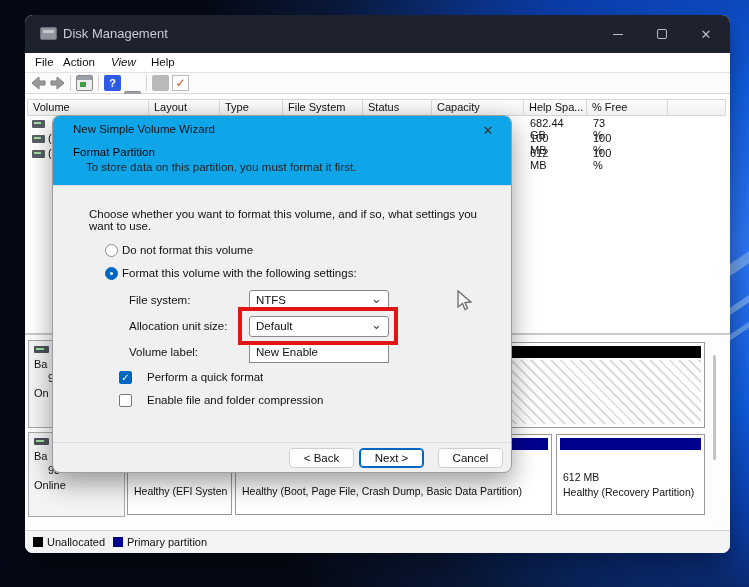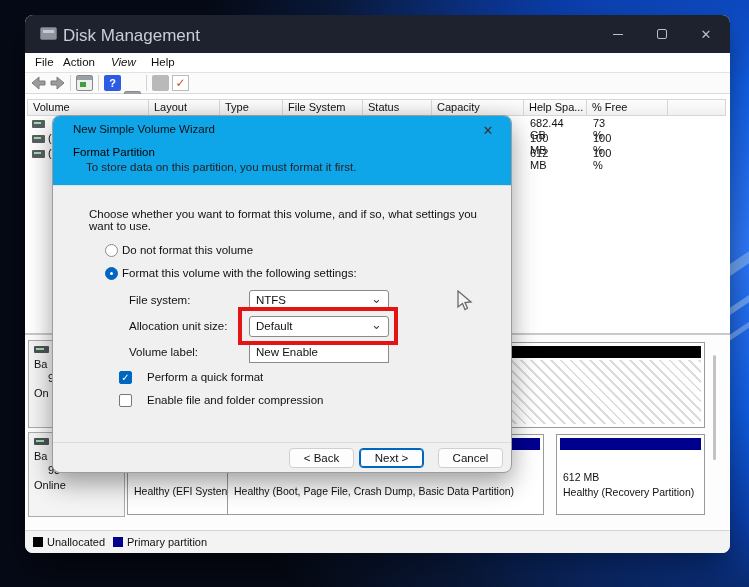--- a/index.html
+++ b/index.html
@@ -13,21 +13,21 @@
   .streak { position:absolute; height:10px; border-radius:6px;
     background:linear-gradient(90deg, rgba(150,195,255,0), rgba(160,205,255,.65), rgba(150,195,255,0));
     transform:rotate(-34deg); }
 
   
   .window { position:absolute; left:25px; top:15px; width:705px; height:538px;
     background:#ffffff; border-radius:8px; box-shadow:0 14px 34px rgba(0,0,0,.5);
     overflow:hidden; }
   .titlebar { position:absolute; left:0; top:0; width:705px; height:38px;
     background:#1d222e; color:#c9cdd6; }
-  .titlebar .app-title { position:absolute; left:38px; top:11px; font-size:17px; }
+  .titlebar .app-title { position:absolute; left:38px; top:11px; font-size:13px; }
   .app-icon { position:absolute; left:15px; top:12px; width:17px; height:13px;
     background:#8f939b; border-radius:2px; border:1px solid #6d717a; }
   .app-icon::after { content:""; position:absolute; left:2px; top:2px; width:11px; height:3px; background:#c4c8cf; }
   .winbtn { position:absolute; top:0; width:44px; height:38px; color:#b9bec8;
     display:flex; align-items:center; justify-content:center; font-size:13px; }
   .winbtn .bar { width:10px; height:1px; background:#b9bec8; }
   .winbtn .box { width:10px; height:10px; border:1px solid #b9bec8; border-radius:2px; }
   .menubar { position:absolute; left:0; top:38px; width:705px; height:20px;
     background:#ffffff; border-bottom:1px solid #e3e3e3; font-size:11.5px; color:#111; }
   .menubar span { position:absolute; top:3px; }
@@ -226,21 +226,21 @@
     <div class="dlabel" style="top:97px; height:85px;">
       <div class="disk-ic"></div>
       <span class="l1">Ba</span>
       <span class="l2">93</span>
       <span class="l3">Online</span>
     </div>
     <div class="pbox" style="left:102px; top:99px; width:105px; height:81px;">
       <div class="cap navy"></div>
       <span class="pline" style="top:50px;">Healthy (EFI Systen</span>
     </div>
-    <div class="pbox" style="left:202px; top:99px; width:317px; height:81px;">
+    <div class="pbox" style="left:210px; top:99px; width:317px; height:81px;">
       <div class="cap navy"></div>
       <span class="pline" style="top:50px;">Healthy (Boot, Page File, Crash Dump, Basic Data Partition)</span>
     </div>
     <div class="pbox" style="left:531px; top:99px; width:149px; height:81px;">
       <div class="cap navy"></div>
       <span class="pline" style="top:36px;">612 MB</span>
       <span class="pline" style="top:51px;">Healthy (Recovery Partition)</span>
     </div>
 
     <div class="vscroll"></div>

